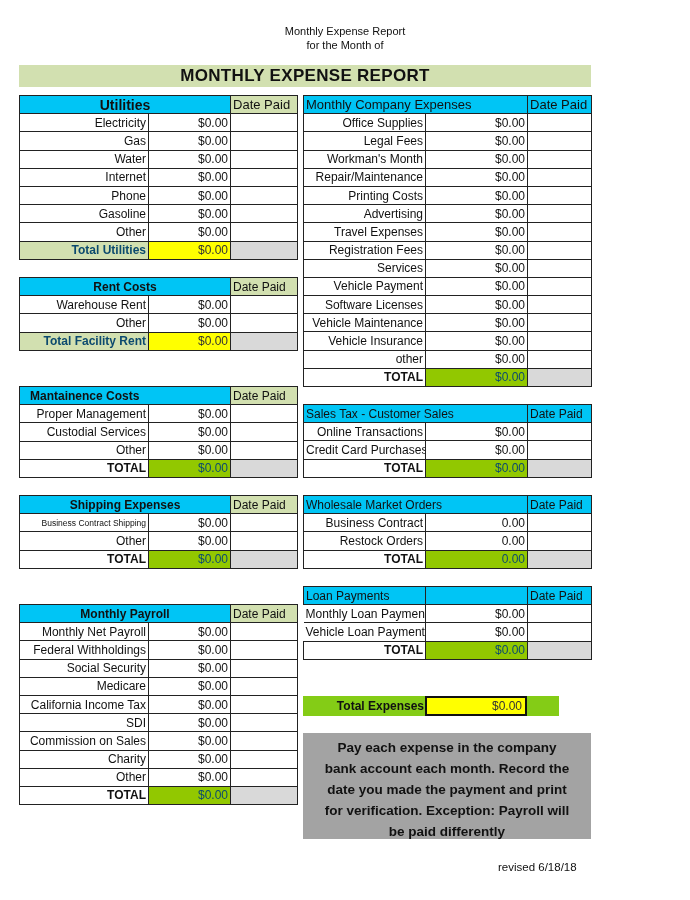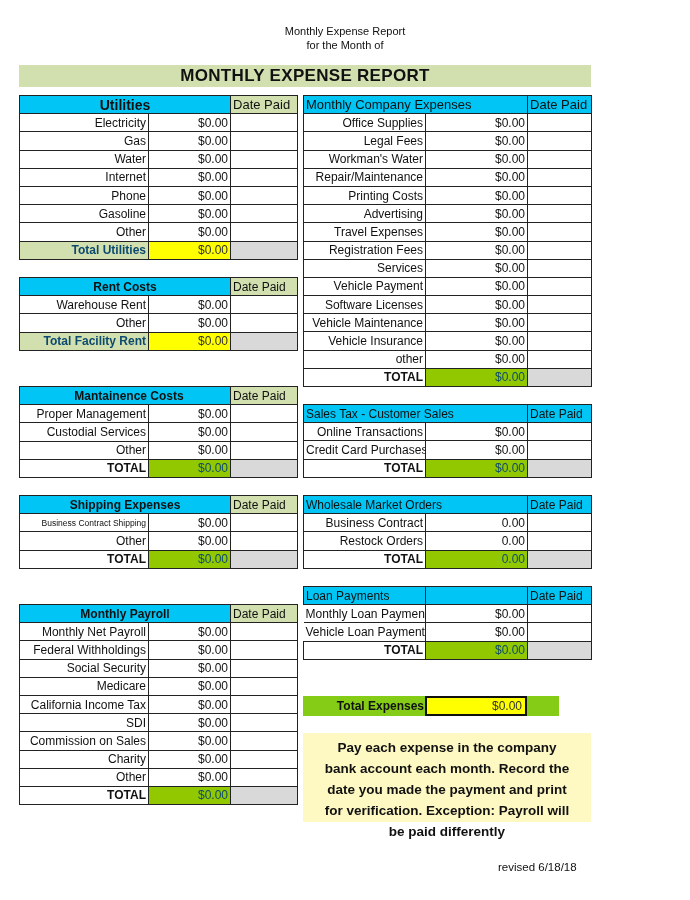--- a/index.html
+++ b/index.html
@@ -8,37 +8,37 @@
   .hdr-line { position: absolute; left: 0; width: 690px; text-align: center; font-size: 11px; }
   .banner { position: absolute; left: 19px; top: 65px; width: 572px; height: 22px; background: #d2e0b0;
             text-align: center; font-weight: bold; font-size: 17px; line-height: 22px; letter-spacing: 0.3px; }
   table.sheet { position: absolute; border-collapse: collapse; table-layout: fixed; font-size: 12px; }
   table.sheet td { height: 18.2px; padding: 0 2px; border: 1px solid #222; white-space: nowrap; overflow: hidden; }
   td.lab { text-align: right; background: #fff; }
   td.amt { text-align: right; background: #fff; }
   td.dt { background: #fff; }
   td.head { background: #00c5f5; font-weight: bold; font-size: 13px; text-align: center; }
   td.head.lft { text-align: left; font-weight: normal; font-size: 12px; }
-  td.head.bold-left { text-align: center; font-weight: bold; font-size: 12px; }
+  td.head.bold-left { text-align: left; font-weight: bold; font-size: 12px; }
   td.head.big { font-size: 14px; }
   td.head.norm { font-weight: normal; font-size: 13px; text-align: left; }
   td.dph { background: #d2e0b0; font-size: 12px; text-align: left; }
   td.dph.blue { background: #00c5f5; }
   td.totlab { text-align: right; font-weight: bold; border: none; background: transparent; }
   td.totlab.green { background: #d2e0b0; border: 1px solid #222; }
   td.yellow { background: #ffff00; text-align: right; color: #333; }
   td.green { background: #92c800; text-align: right; color: #0c4a6e; }
   td.grey { background: #d9d9d9; }
   td.nob { border-left: none; border-right: none; }
   .total-exp { position: absolute; left: 303px; top: 696px; width: 256px; height: 20px; background: #84cc16; }
   .total-exp .lab { position: absolute; left: 0; width: 123px; top: 0; height: 20px; line-height: 20px; text-align: right;
                     font-weight: bold; font-size: 12px; padding-right: 2px; }
   .te-box { position: absolute; left: 425px; top: 696px; width: 102px; height: 20px; background: #ffff00;
             border: 2px solid #111; text-align: right; font-size: 12px; line-height: 16px; padding-right: 3px; color: #333; }
-  .note { position: absolute; left: 303px; top: 733px; width: 288px; height: 89px; background: #fef9c3;
+  .note { position: absolute; left: 303px; top: 733px; width: 288px; height: 106px; background: #a3a3a3;
           text-align: center; font-weight: bold; font-size: 13.5px; line-height: 21px; padding: 4px 21px; }
   .revised { position: absolute; left: 498px; top: 861px; font-size: 11.5px; }
 </style>
 </head>
 <body>
 
 <div class="hdr-line" style="top:25px;">Monthly Expense Report</div>
 <div class="hdr-line" style="top:39px;">for the Month of</div>
 <div class="banner">MONTHLY EXPENSE REPORT</div>
 
@@ -267,21 +267,21 @@
         <td class="lab">Office Supplies</td>
         <td class="amt">$0.00</td>
         <td class="dt"></td>
       </tr>
   <tr>
         <td class="lab">Legal Fees</td>
         <td class="amt">$0.00</td>
         <td class="dt"></td>
       </tr>
   <tr>
-        <td class="lab">Workman's Water</td>
+        <td class="lab">Workman's Month</td>
         <td class="amt">$0.00</td>
         <td class="dt"></td>
       </tr>
   <tr>
         <td class="lab">Repair/Maintenance</td>
         <td class="amt">$0.00</td>
         <td class="dt"></td>
       </tr>
   <tr>
         <td class="lab">Printing Costs</td>

